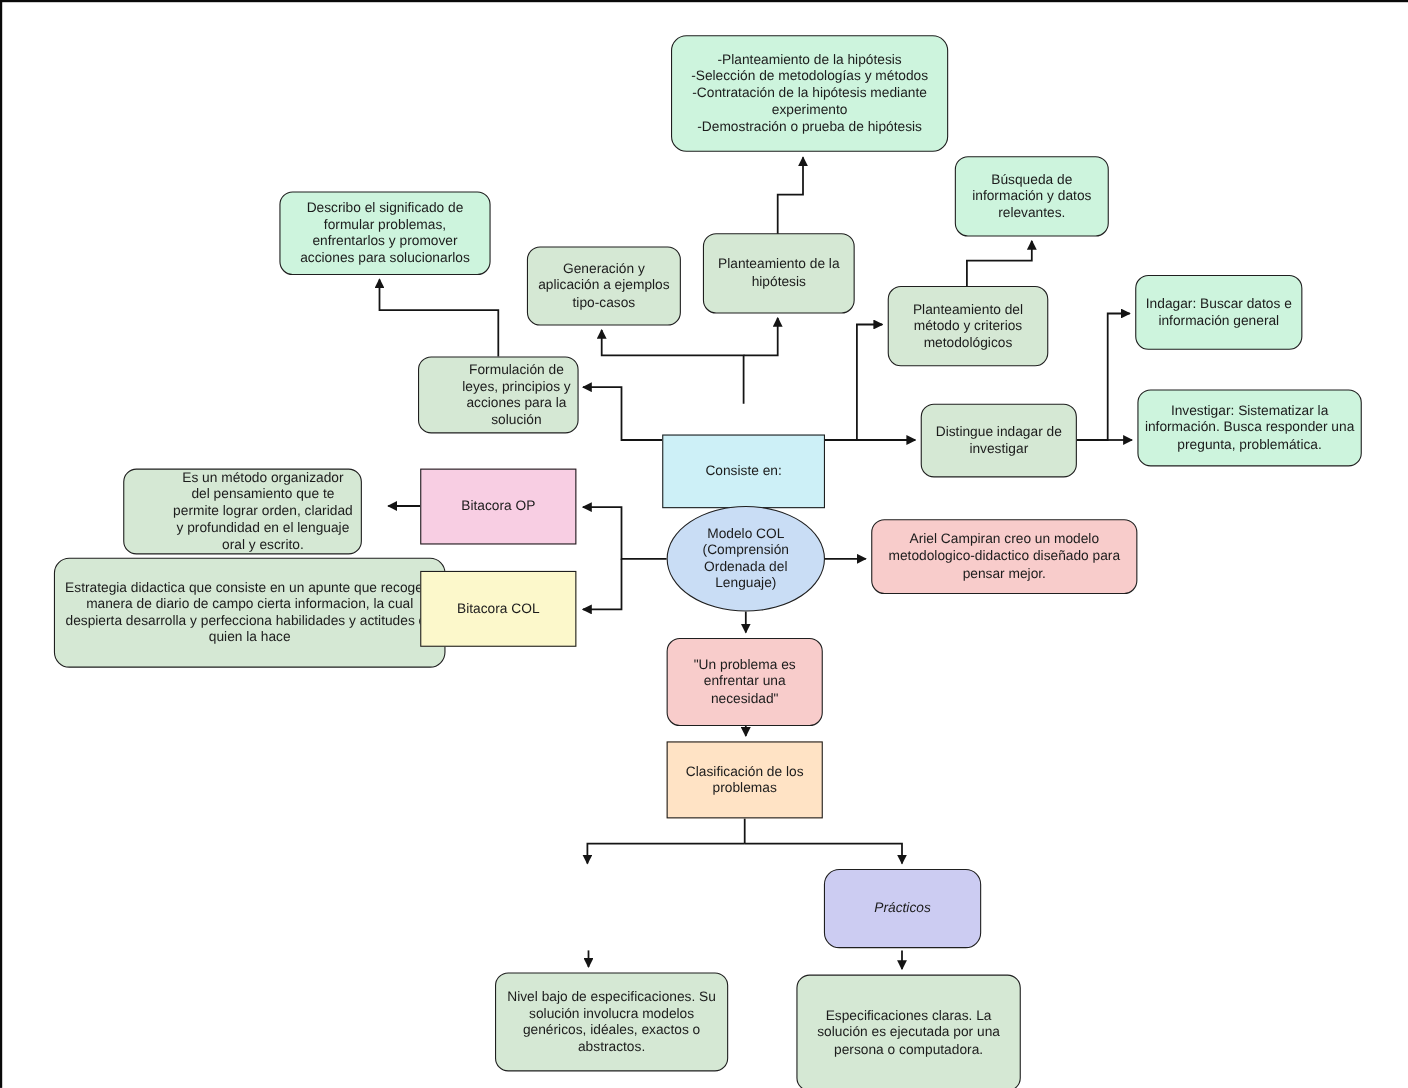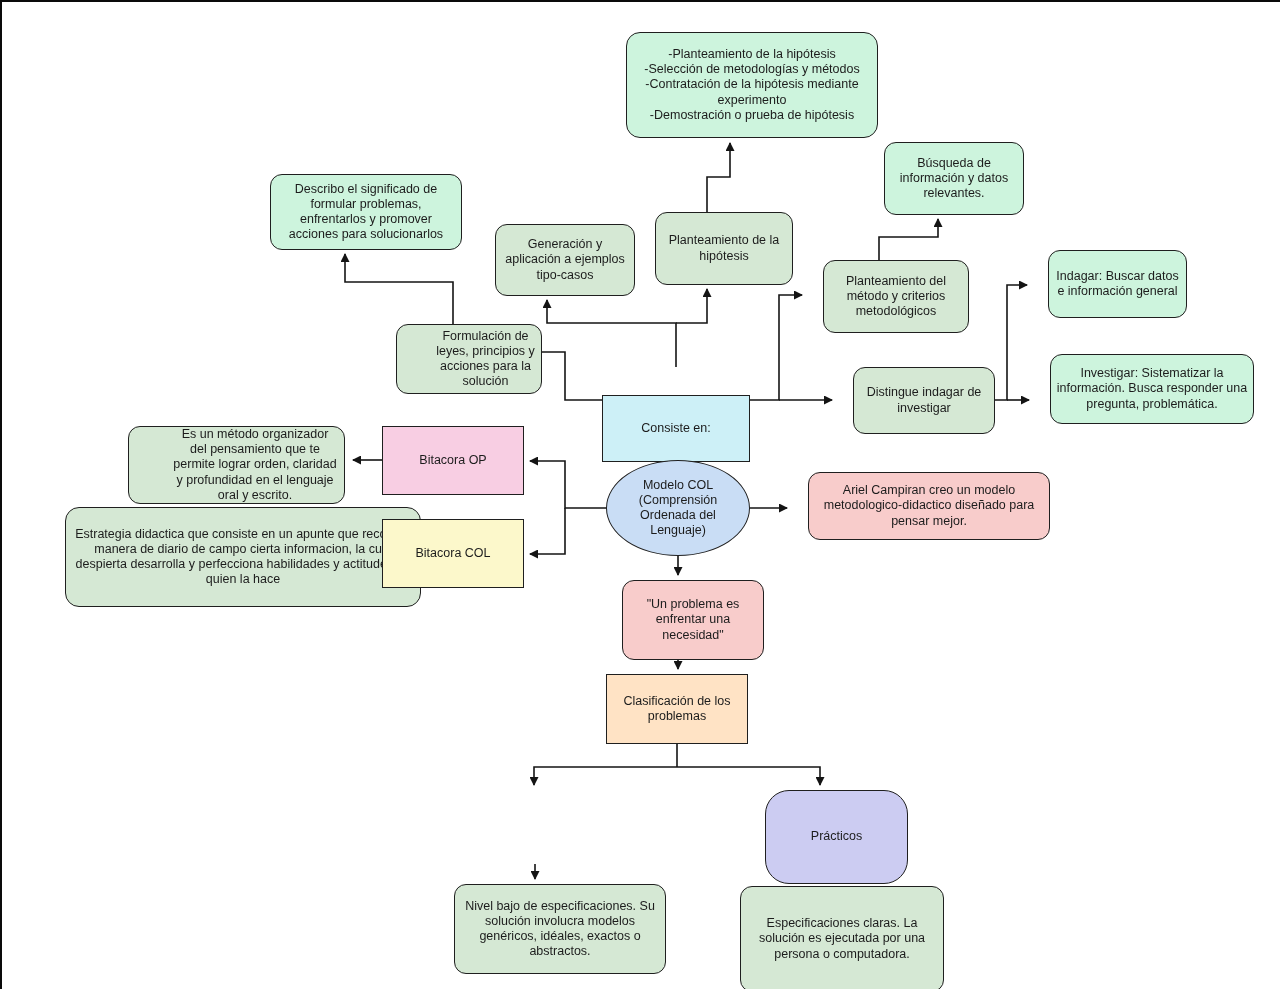--- a/index.html
+++ b/index.html
@@ -21,21 +21,21 @@
     position: absolute;
     box-sizing: border-box;
     border: 1.7px solid #1f1f1f;
     display: flex;
     align-items: center;
     justify-content: center;
     text-align: center;
     padding: 3px 6px;
     font-size: 12.5px;
   }
-  .rounded { border-radius: 12px; margin-left: 16px; }
+  .rounded { border-radius: 12px; }
   .rect    { border-radius: 0; }
   .ellipse { border-radius: 50%; }
   .lbl { white-space: pre-line; line-height: 1.22; }
   .tight { padding: 2px 3px; }
 </style>
 </head>
 <body>
 
 <div id="canvas">
 
@@ -90,21 +90,21 @@
   </div>
 
   <div class="node rounded" style="left: 866px; top: 140px; width: 140px; height: 73px; background-color: rgb(205, 244, 221); align-items: center;">
     <span class="lbl">Búsqueda de información y datos relevantes.</span>
   </div>
 
   <div class="node rounded" style="left: 805px; top: 258px; width: 146px; height: 73px; background-color: rgb(213, 232, 212);">
     <span class="lbl">Planteamiento del método y criterios metodológicos</span>
   </div>
 
-  <div class="node rounded tight" style="left: 1030px; top: 248px; width: 139px; height: 68px; background-color: rgb(205, 244, 221);">
+  <div class="node rounded tight" style="left: 1030px; top: 248px; width: 152px; height: 68px; background-color: rgb(205, 244, 221);">
     <span class="lbl">Indagar: Buscar datos e información general</span>
   </div>
 
   <div class="node rounded tight" style="left: 1032px; top: 352px; width: 204px; height: 70px; background-color: rgb(205, 244, 221);">
     <span class="lbl">Investigar: Sistematizar la información. Busca responder una pregunta, problemática.</span>
   </div>
 
   <div class="node rounded" style="left: 378px; top: 322px; width: 146px; height: 70px; background-color: rgb(213, 232, 212); padding-left: 39px;">
     <span class="lbl">Formulación de leyes, principios y acciones para la solución</span>
   </div>
@@ -143,25 +143,25 @@
 
   <div class="node rounded" style="left: 604px; top: 578px; width: 142px; height: 80px; background-color: rgb(248, 204, 203);">
     <span class="lbl">"Un  problema es enfrentar una necesidad"</span>
   </div>
 
   <div class="node rect" style="left: 604px; top: 672px; width: 142px; height: 70px; background-color: rgb(255, 227, 197);">
     <span class="lbl">Clasificación de los problemas</span>
   </div>
 
 
-  <div class="node rounded" style="left: 747px; top: 788px; width: 143px; height: 94px; border-radius: 24px; background-color: rgb(204, 204, 242);">
+  <div class="node rounded" style="left: 747px; top: 788px; width: 143px; height: 72px; border-radius: 14px; background-color: rgb(204, 204, 242); font-style: italic;">
     <span class="lbl">Prácticos</span>
   </div>
 
-  <div class="node rounded" style="left: 436px; top: 882px; width: 212px; height: 90px; background-color: rgb(213, 232, 212);">
+  <div class="node rounded" style="left: 448px; top: 882px; width: 212px; height: 90px; background-color: rgb(213, 232, 212);">
     <span class="lbl">Nivel bajo de especificaciones. Su solución involucra modelos genéricos, idéales, exactos o abstractos.</span>
   </div>
 
   <div class="node rounded" style="left: 722px; top: 884px; width: 204px; height: 106px; background-color: rgb(213, 232, 212);">
     <span class="lbl">Especificaciones claras. La solución es ejecutada por una persona o computadora.</span>
   </div>
 
 </div>
 
 </body></html>

